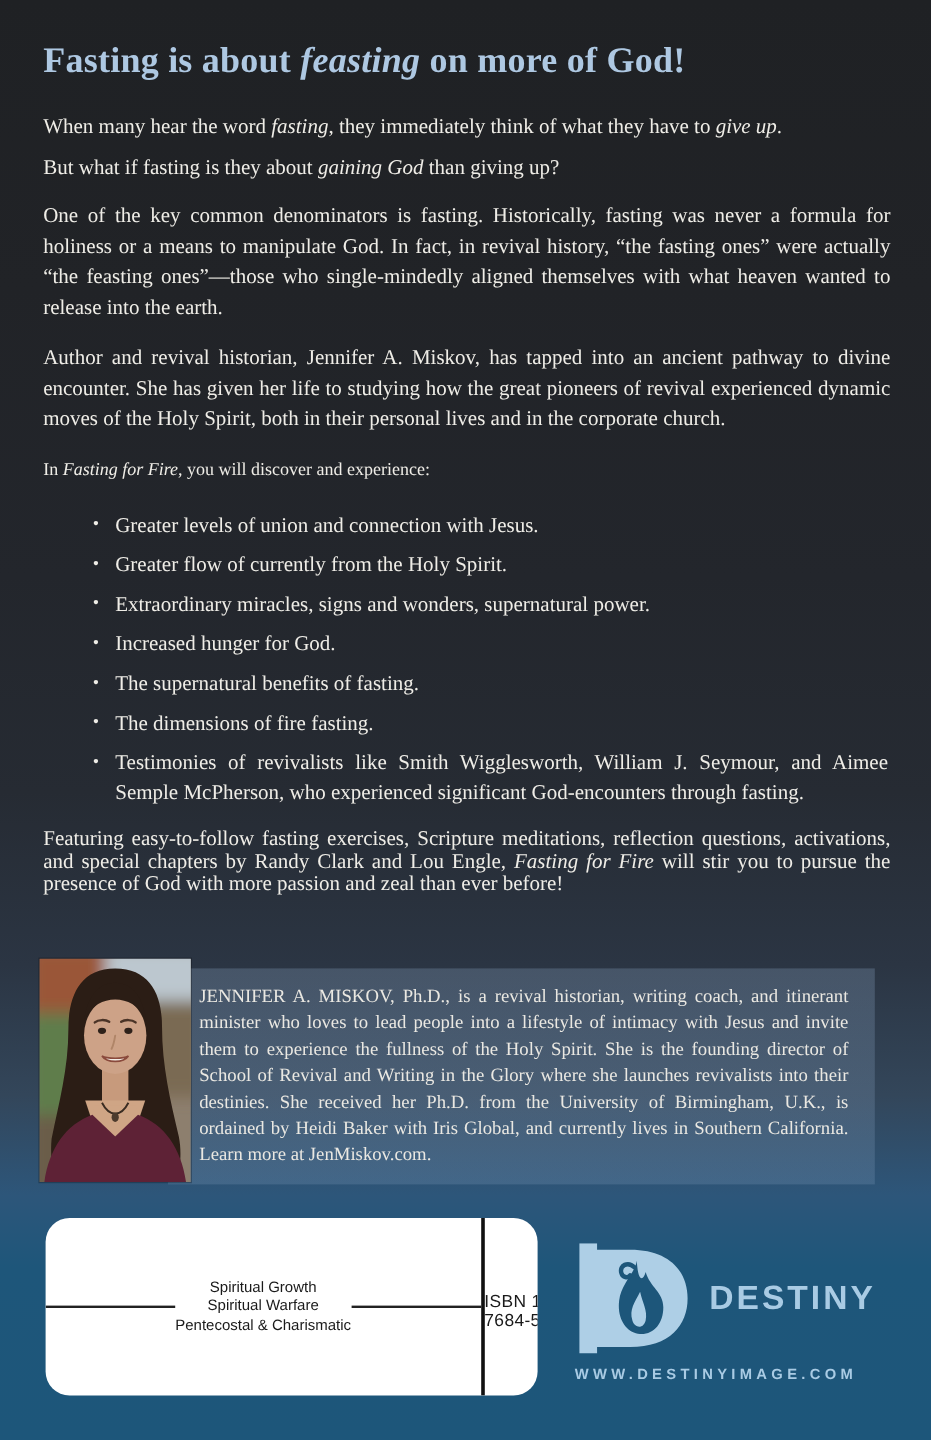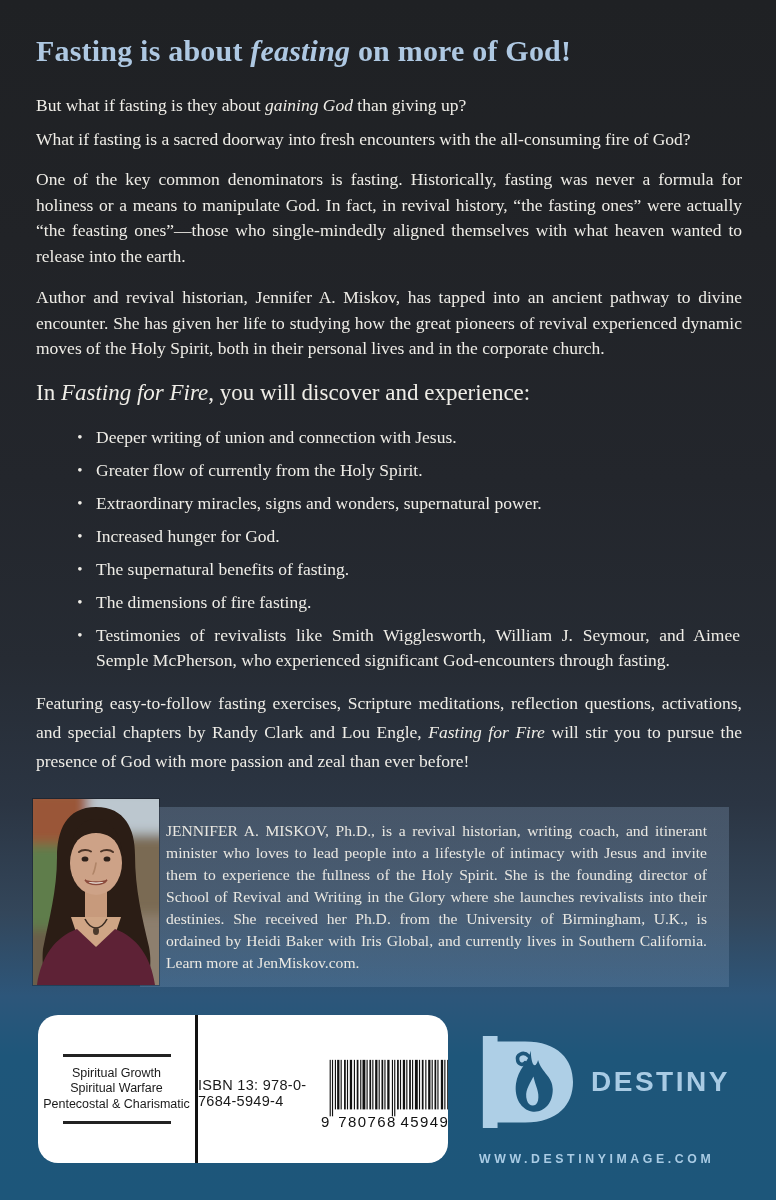--- a/index.html
+++ b/index.html
@@ -19,33 +19,33 @@
 
   h1.headline {
     font-size:30px; font-weight:700; letter-spacing:0.2px;
     color:#aec8e2; margin:6px 0 25px;
   }
   p.intro-line { font-size:17.5px; line-height:25px; margin:0 0 9px; }
   p.para {
     font-size:17.5px; line-height:25.5px; text-align:justify;
     margin:15px 0 16px;
   }
-  p.list-intro { font-size:23px; line-height:25px; margin:18px 0 0; }
+  p.list-intro { font-size:15px; line-height:25px; margin:18px 0 0; }
 
   ul.bullets { list-style:none; margin:20px 0 0 28px; }
   ul.bullets li {
     display:flex; font-size:17.5px; line-height:25px; margin-bottom:8px;
   }
   ul.bullets .bullet {
     flex:0 0 32px; text-align:center; font-size:15px; line-height:25px;
   }
   ul.bullets .btext { flex:1; text-align:justify; padding-right:2px; }
 
   p.closing {
-    font-size:17.5px; line-height:29px; text-align:justify;
+    font-size:17.5px; line-height:19px; text-align:justify;
     margin:16px 0 0;
   }
 
   
   .bio-section { position:absolute; left:0; top:797px; width:776px; height:196px; }
   .bio-panel {
     position:absolute; left:140px; top:10px; width:589px; min-height:168px;
     background:linear-gradient(180deg, rgba(148,176,208,0.26), rgba(148,176,208,0.20));
     padding:13px 22px 13px 26px;
   }
@@ -58,63 +58,63 @@
   }
 
   
   .barcode-card {
     position:absolute; left:38px; top:1015px; width:410px; height:148px;
     background:#ffffff; border-radius:20px; display:flex; overflow:hidden;
     font-family:"Liberation Sans", sans-serif; color:#1a1a1a;
   }
   .category-panel {
     flex:0 0 160px; border-right:3px solid #111;
-    display:flex; flex-direction:column; align-items:center; justify-content:center;
+    display:flex; flex-direction:row; align-items:center; justify-content:center;
   }
   .category-rule { width:108px; height:2.5px; background:#222; }
   .category-lines { margin:9px 0; text-align:center; }
   .category-line { font-size:12.5px; line-height:15.5px; white-space:nowrap; }
   .isbn-panel {
     flex:1; display:flex; flex-direction:row; align-items:center;
     padding-top:8px;
   }
   .isbn-label { font-size:14.5px; letter-spacing:0.3px; }
   .barcode-svg { margin-top:3px; }
 
   .publisher { position:absolute; left:479px; top:1036px; width:285px;
     font-family:"Liberation Sans", sans-serif; color:#a9cbe4; }
   .publisher-row { display:flex; align-items:center; }
   .d-logo { flex:0 0 96px; }
   .publisher-name { margin-left:16px; font-weight:bold; font-size:28px;
     line-height:30px; letter-spacing:2.5px; }
   .reg-mark { font-size:11px; letter-spacing:0; vertical-align:-6px; margin-left:1px; }
-  .website { margin-top:24px; font-weight:bold; font-size:12.3px;
+  .website { margin-top:10px; font-weight:bold; font-size:12.3px;
     letter-spacing:3.6px; white-space:nowrap; }
 </style>
 </head>
 <body>
 
 <div class="cover">
 
   <div class="content">
     <h1 class="headline"><span>Fasting is about </span><i>feasting</i><span> on more of God!</span></h1>
 
+    <p class="intro-line"><span>When many hear the word </span><i>fasting</i><span>, they immediately think of what they have to </span><i>give up</i><span>.</span></p>
     <p class="intro-line"><span>But what if fasting is they about </span><i>gaining God</i><span> than giving up?</span></p>
-    <p class="intro-line"><span>What if fasting is a sacred doorway into fresh encounters with the all-consuming fire of God?</span></p>
 
     <p class="para">One of the key common denominators is fasting. Historically, fasting was never a formula for holiness or a means to manipulate God. In fact, in revival history, “the fasting ones” were actually “the feasting ones”—those who single-mindedly aligned themselves with what heaven wanted to release into the earth.</p>
 
     <p class="para">Author and revival historian, Jennifer A. Miskov, has tapped into an ancient pathway to divine encounter. She has given her life to studying how the great pioneers of revival experienced dynamic moves of the Holy Spirit, both in their personal lives and in the corporate church.</p>
 
     <p class="list-intro"><span>In </span><i>Fasting for Fire</i><span>, you will discover and experience:</span></p>
 
     <ul class="bullets">
       <li>
         <span class="bullet">•</span>
-        <span class="btext">Deeper writing of union and connection with Jesus.</span>
+        <span class="btext">Greater levels of union and connection with Jesus.</span>
       </li>
       <li>
         <span class="bullet">•</span>
         <span class="btext">Greater flow of currently from the Holy Spirit.</span>
       </li>
       <li>
         <span class="bullet">•</span>
         <span class="btext">Extraordinary miracles, signs and wonders, supernatural power.</span>
       </li>
       <li>

